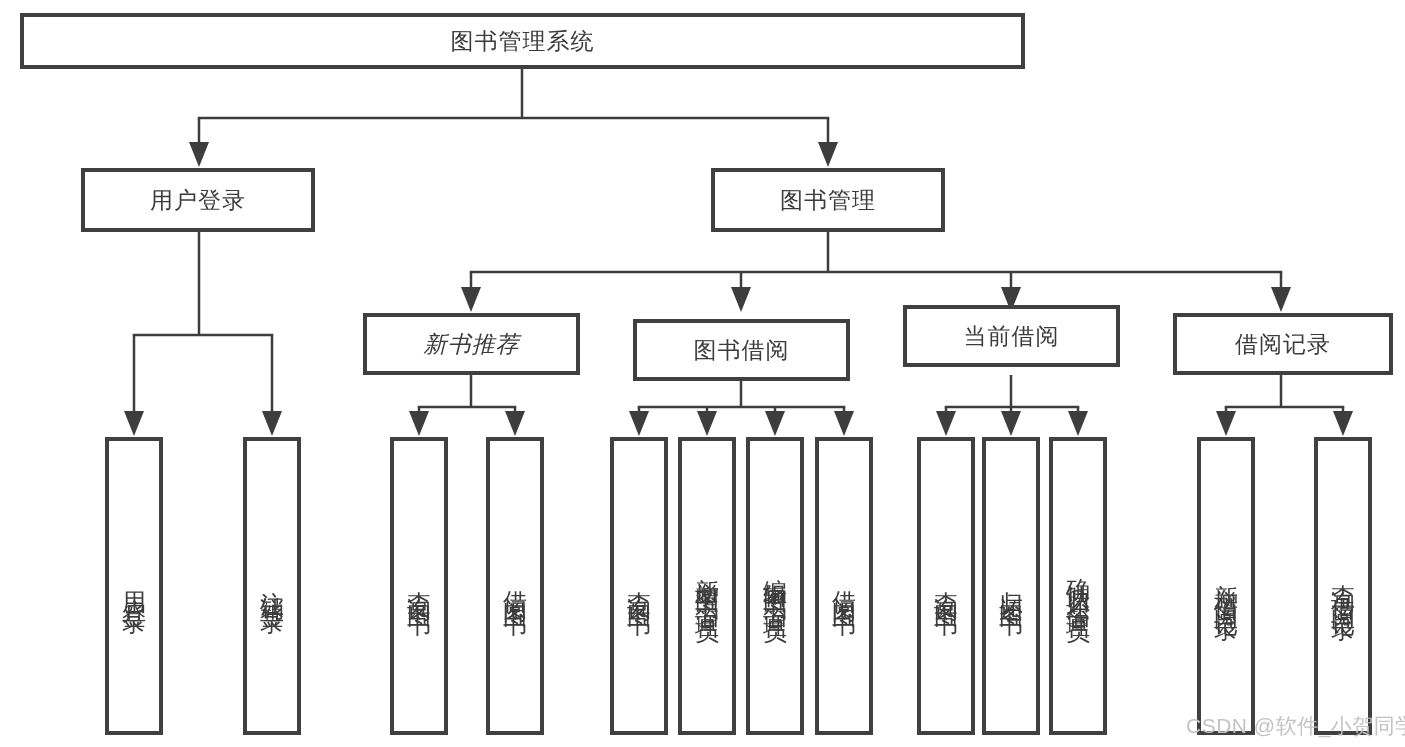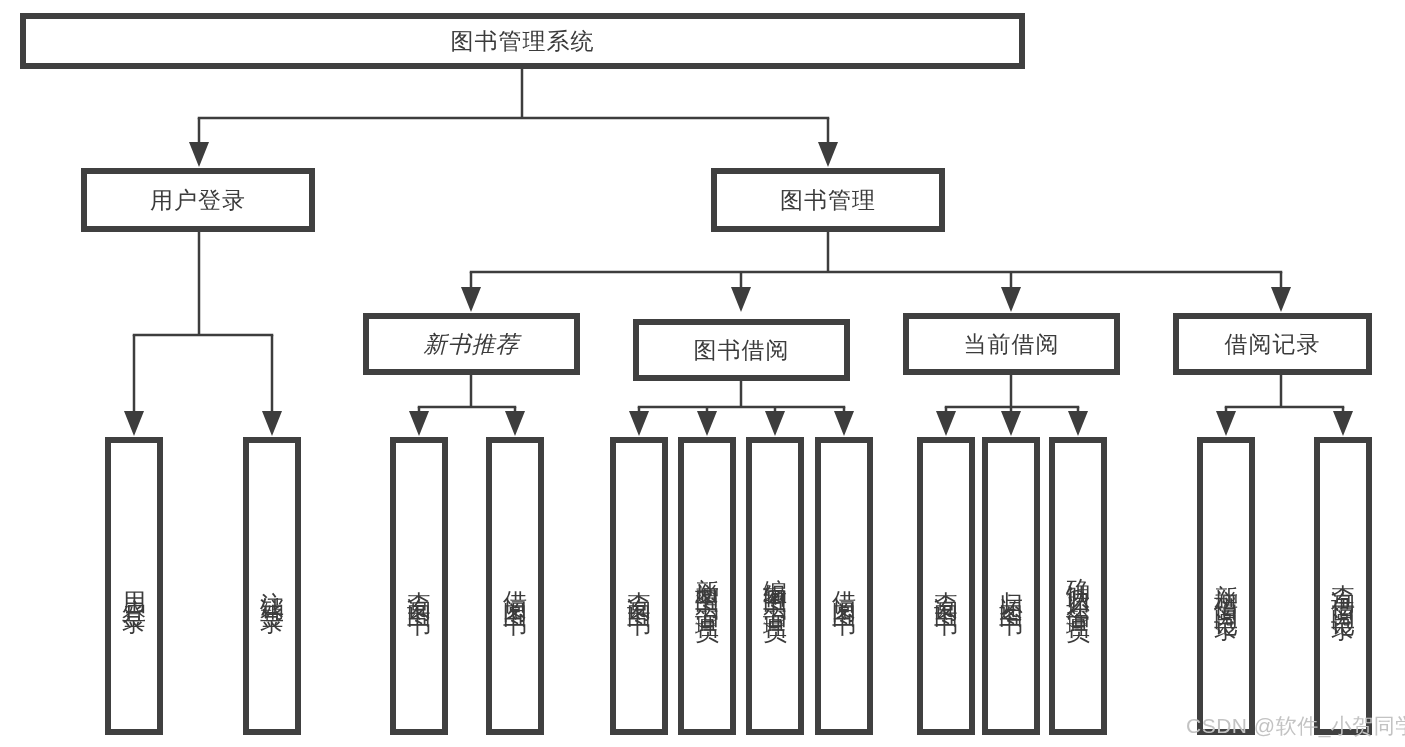--- a/index.html
+++ b/index.html
@@ -8,21 +8,21 @@
     width:1405px;height:747px;
     background:#ffffff;
     font-family:"Liberation Sans","DejaVu Sans",sans-serif;
     overflow:hidden;
   }
   .connectors{position:absolute;left:0;top:0;width:1405px;height:747px;}
   .node{
     position:absolute;
     box-sizing:border-box;
     background:#ffffff;
-    border:6px solid #404040;
+    border:4px solid #404040;
     color:#3b3b3b;
     display:flex;align-items:center;justify-content:center;
   }
   .hbox{font-size:23px;letter-spacing:1px;line-height:1;}
   .vbox span{
     writing-mode:vertical-rl;
     text-orientation:mixed;
     font-size:24px;
     letter-spacing:7px;
     line-height:1;
@@ -130,24 +130,24 @@
   <div class="node hbox" style="left:711px;top:168px;width:234px;height:64px;">
     <span>图书管理</span>
   </div>
 
   <div class="node hbox" style="left:363px;top:313px;width:217px;height:62px;font-style:italic;">
     <span>新书推荐</span>
   </div>
   <div class="node hbox" style="left:633px;top:319px;width:217px;height:62px;">
     <span>图书借阅</span>
   </div>
-  <div class="node hbox" style="left:903px;top:313px;width:217px;height:62px;align-items:center;">
+  <div class="node hbox" style="left:903px;top:305px;width:217px;height:62px;align-items:center;">
     <span>当前借阅</span>
   </div>
-  <div class="node hbox" style="left:1173px;top:313px;width:199px;height:62px;">
+  <div class="node hbox" style="left:1173px;top:313px;width:220px;height:62px;">
     <span>借阅记录</span>
   </div>
 
   <div class="node vbox" style="left:105px;top:437px;width:58px;height:298px;">
     <span>用户登录</span>
   </div>
   <div class="node vbox" style="left:243px;top:437px;width:58px;height:298px;">
     <span>注销登录</span>
   </div>
 

